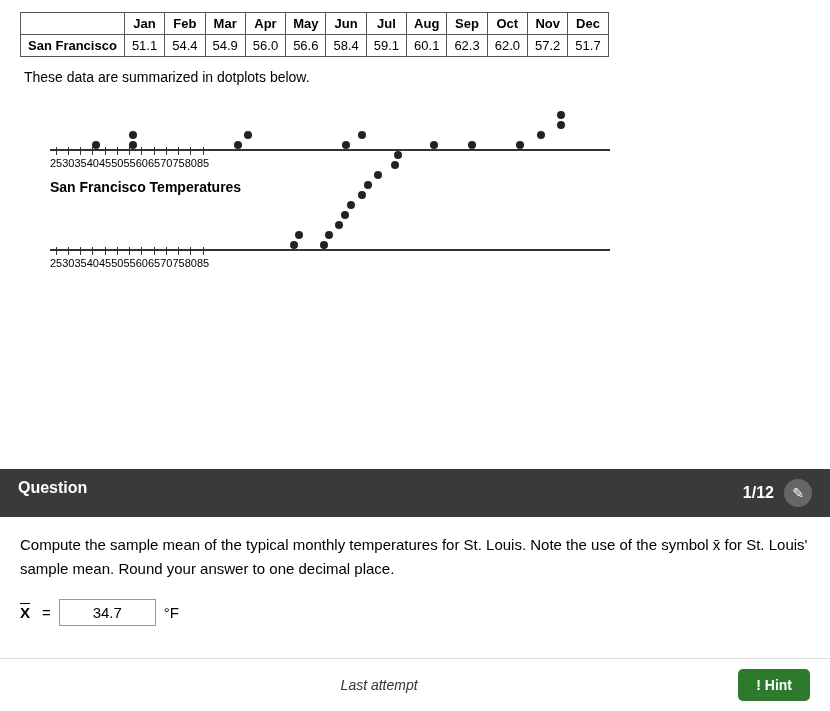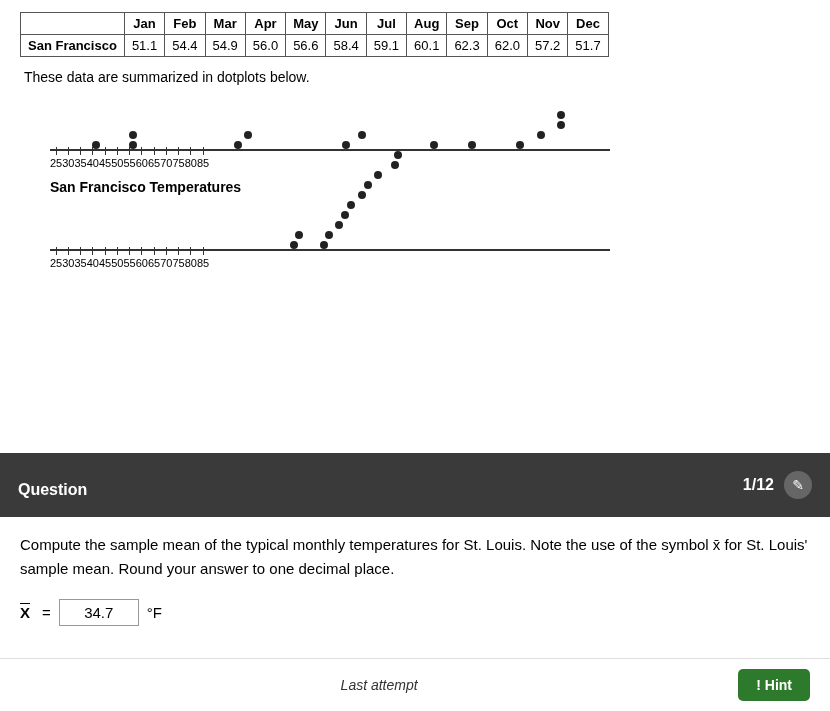--- a/index.html
+++ b/index.html
@@ -94,24 +94,24 @@
       width: 8px;
       height: 8px;
       border-radius: 50%;
       background: #222;
     }
 
     
     .question-bar {
       background: #3a3a3a;
       color: #fff;
-      padding: 18px 18px;
+      padding: 10px 18px;
       display: flex;
       justify-content: space-between;
-      align-items: flex-end;
+      align-items: flex-start;
       font-size: 16px;
       font-weight: bold;
     }
     .question-bar-right {
       display: flex;
       align-items: center;
       gap: 10px;
     }
     .edit-btn {
       width: 28px;
@@ -149,21 +149,21 @@
       text-decoration: overline;
       margin-right: 4px;
     }
     .equals-sign {
       font-size: 15px;
     }
     .answer-input {
       border: 1px solid #999;
       padding: 4px 8px;
       font-size: 15px;
-      width: 80px;
+      width: 97px;
       text-align: center;
     }
     .degree-label {
       font-size: 15px;
     }
 
     
     .bottom-bar {
       background: #fff;
       border-top: 1px solid #ddd;

